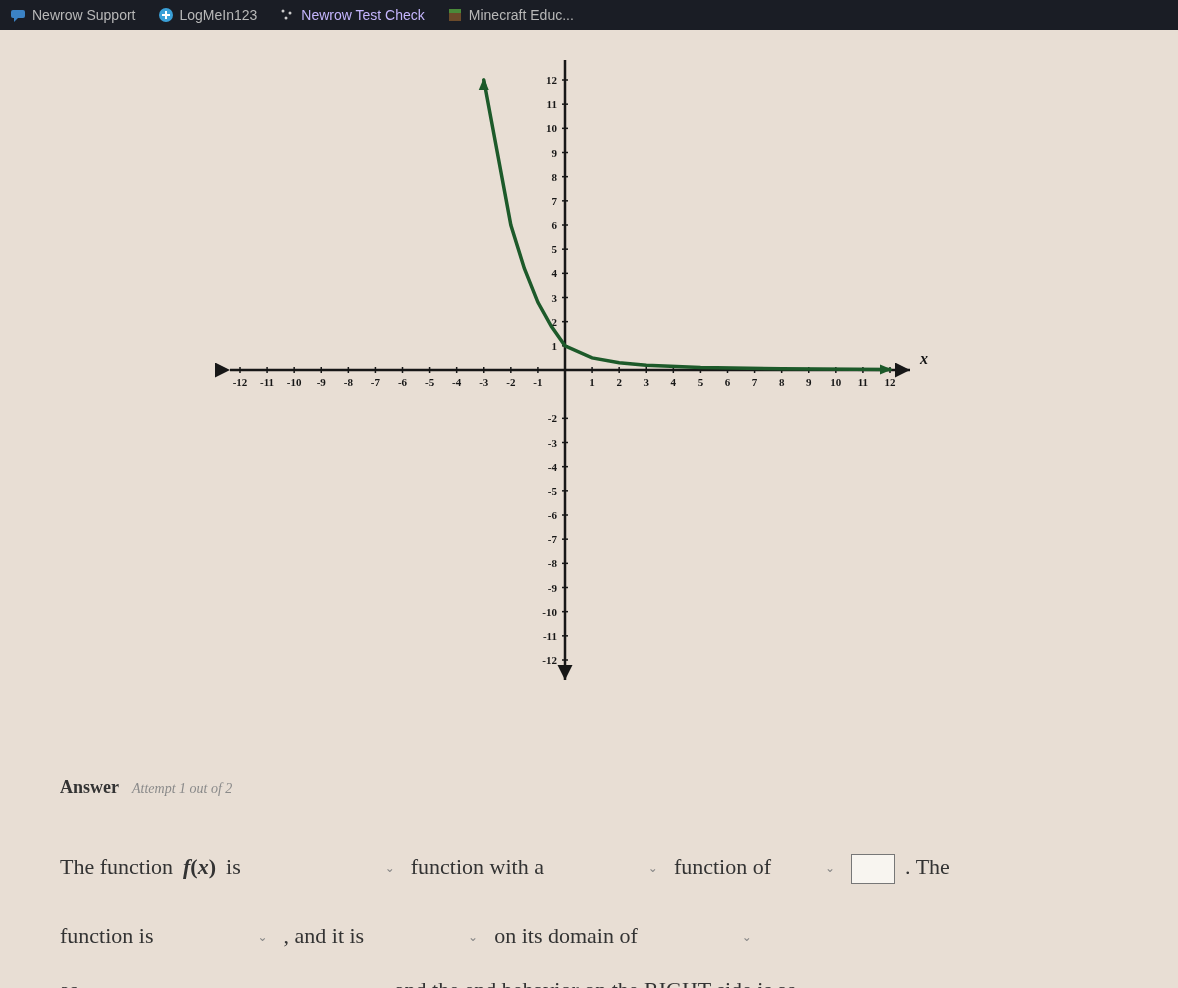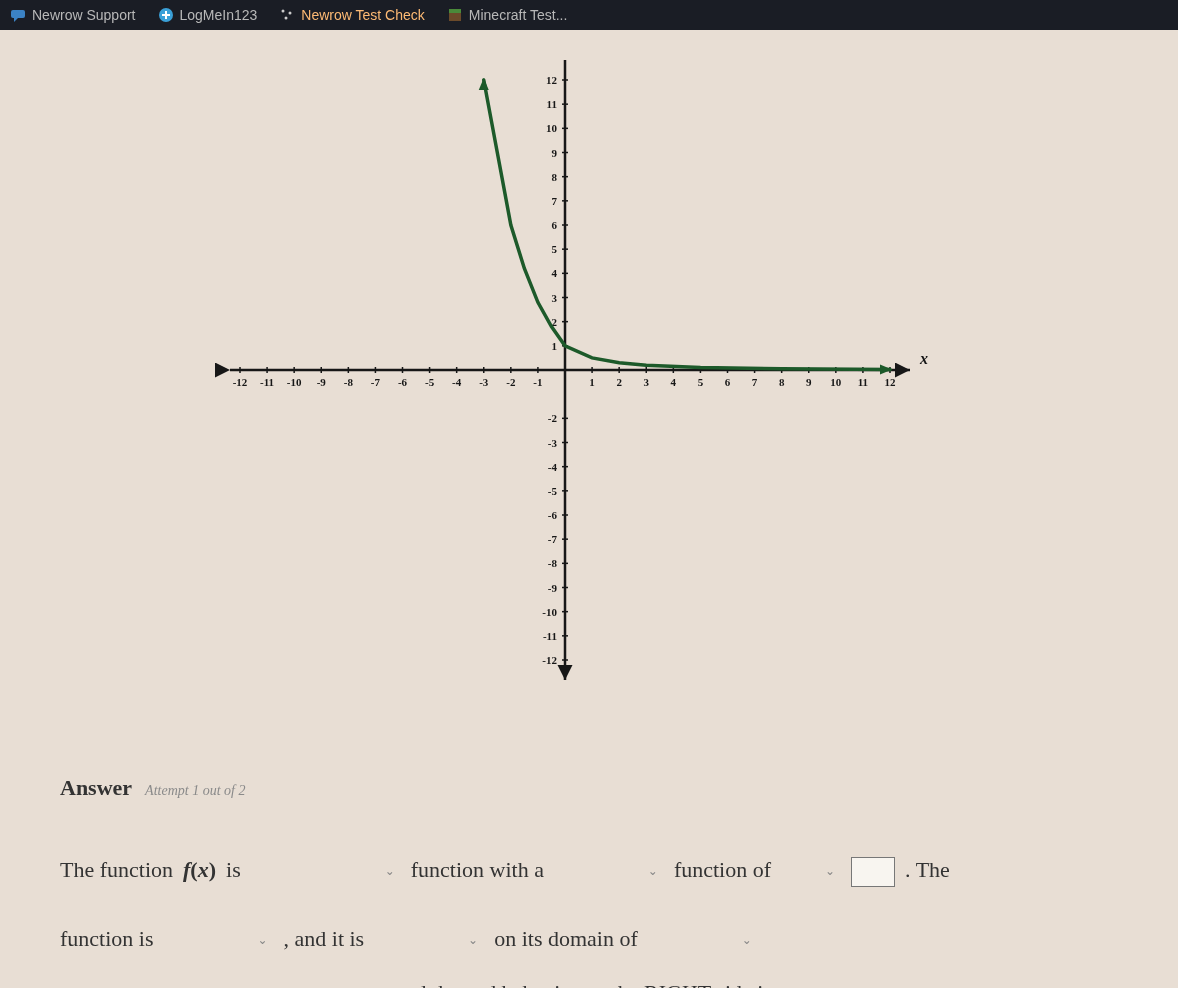--- a/index.html
+++ b/index.html
@@ -17,21 +17,21 @@
     display: flex;
     align-items: center;
     padding: 0 10px;
     gap: 22px;
     color: #b8b8b8;
     font-family: Arial, sans-serif;
     font-size: 14px;
     text-align: right;
   }
   .tabbar .tab { display: flex; align-items: center; gap: 6px; }
-  .tabbar .tab.active { color: #fdba74; }
+  .tabbar .tab.active { color: #c4b5fd; }
   .tab-icon { width: 16px; height: 16px; display: inline-flex; align-items: center; justify-content: center; }
   .content {
     position: relative;
     width: 100%;
     height: calc(100% - 30px);
   }
   .chart-wrap {
     position: absolute;
     left: 170px;
     top: 30px;
@@ -40,21 +40,21 @@
   }
   svg.chart { width: 100%; height: 100%; }
   .answer-block {
     position: absolute;
     left: 60px;
     right: 0;
     top: 745px;
     font-size: 20px;
     color: #333;
   }
-  .answer-label { font-weight: bold; color: #333; font-size: 22px; }
+  .answer-label { font-weight: bold; color: #333; font-size: 18px; }
   .attempt { color: #8a8a8a; font-size: 14px; margin-left: 8px; font-weight: normal; font-style: italic; }
   .sentence-row {
     margin-top: 56px;
     display: flex;
     flex-wrap: nowrap;
     align-items: flex-start;
     gap: 10px;
     white-space: nowrap;
     font-size: 22px;
   }
@@ -117,21 +117,21 @@
     </span>
     <span>Newrow Test Check</span>
   </div>
   <div class="tab">
     <span class="tab-icon">
       <svg viewBox="0 0 16 16" width="16" height="16">
           <rect x="2" y="2" width="12" height="12" fill="#6b4a2a"></rect>
           <rect x="2" y="2" width="12" height="4" fill="#4a8a3a"></rect>
         </svg>
     </span>
-    <span>Minecraft Test...</span>
+    <span>Minecraft Educ...</span>
   </div>
 </div>
 
 <div class="content">
 
   <div class="chart-wrap">
     <svg class="chart" viewBox="0 0 780 640">
 
       <g id="axes">
           <defs>

